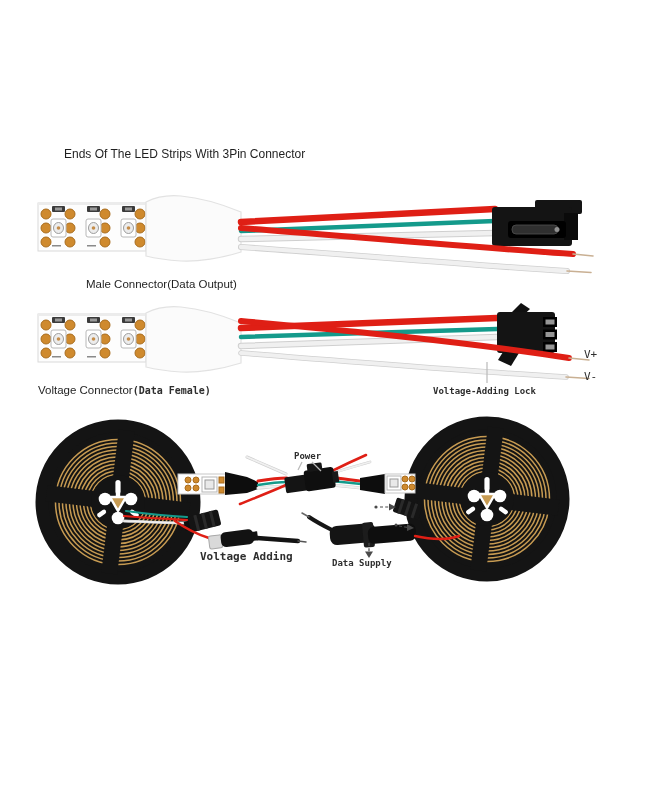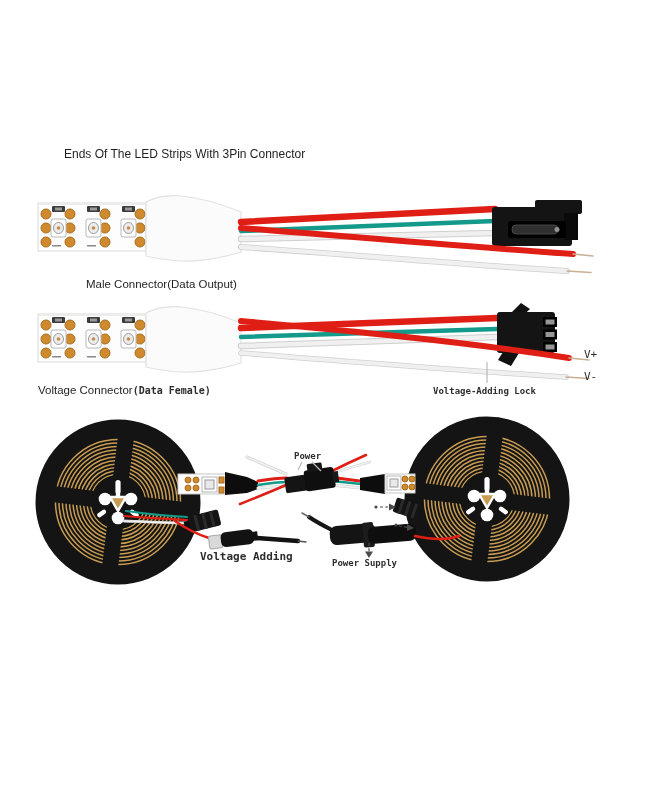--- a/index.html
+++ b/index.html
@@ -272,14 +272,14 @@
   <div class="label mono" style="left:433px;top:386px;font-size:9px;">Voltage-Adding Lock</div>
 
   <div class="label mono-light" style="left:584px;top:348px;font-size:11px;">V+</div>
 
   <div class="label mono-light" style="left:584px;top:370px;font-size:11px;">V-</div>
 
   <div class="label mono" style="left:294px;top:451px;font-size:9px;">Power</div>
 
   <div class="label mono" style="left:192px;top:550px;font-size:11px;margin-left:8px;">Voltage Adding</div>
 
-  <div class="label mono" style="left:332px;top:558px;font-size:9px;">Power Supply</div>
+  <div class="label mono" style="left:332px;top:558px;font-size:9px;">Data Supply</div>
 </div>
 
 </body></html>

